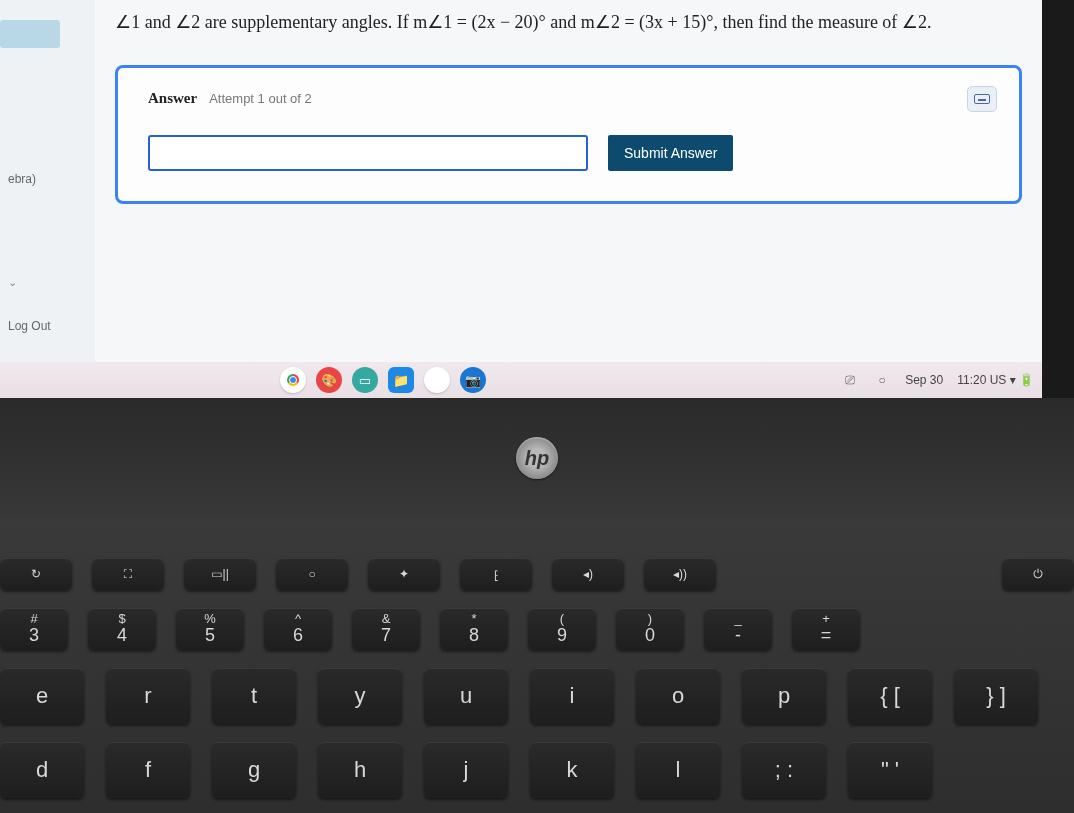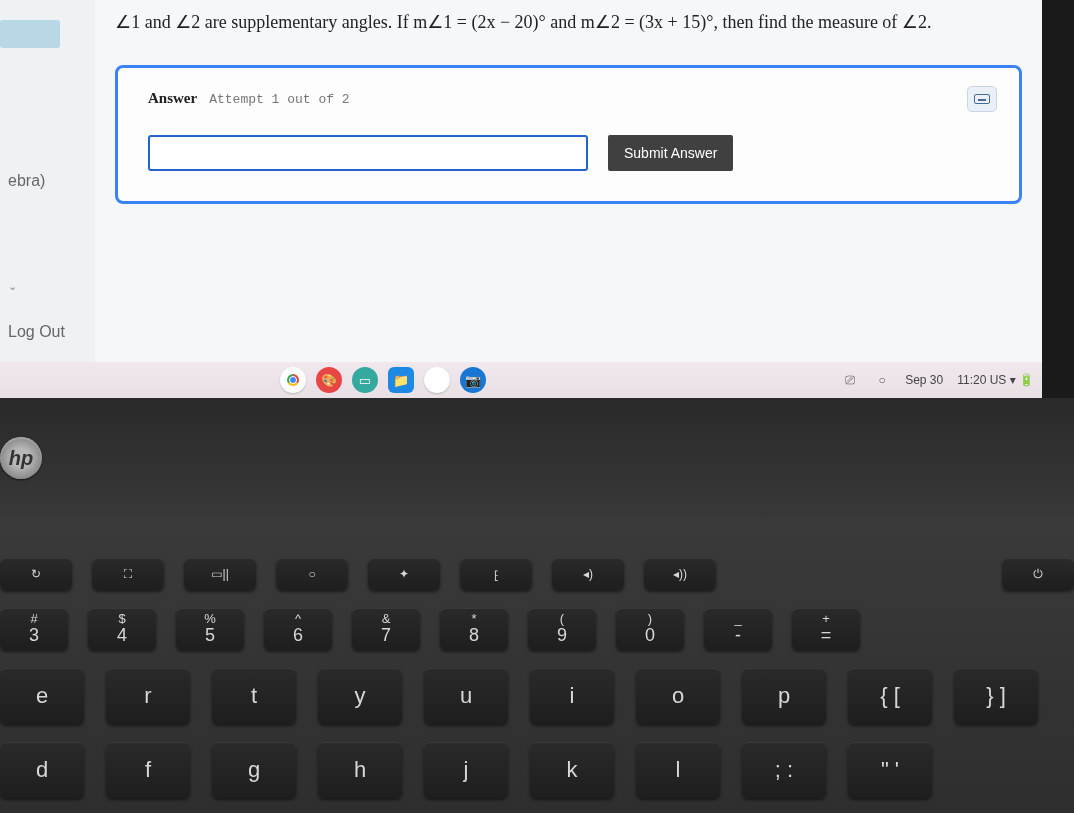--- a/index.html
+++ b/index.html
@@ -36,21 +36,21 @@
   .sidebar-tab {
     background: #b8d8e8;
     height: 28px;
     width: 60px;
     margin-bottom: 8px;
     border-radius: 3px;
   }
   .sidebar-item {
     padding: 6px 8px;
     color: #666;
-    font-size: 16px;
+    font-size: 12px;
   }
   .sidebar-chevron { font-size: 11px; color: #888; padding: 4px 8px; }
   .main {
     flex: 1;
     background: #f5f7f9;
     padding: 0 20px 0 20px;
     display: flex;
     flex-direction: column;
   }
   .question-text {
@@ -68,21 +68,21 @@
     margin-top: 8px;
     position: relative;
   }
   .answer-header {
     display: flex;
     align-items: baseline;
     gap: 12px;
     margin-bottom: 28px;
   }
   .answer-label { font-weight: bold; font-size: 15px; color: #222; font-family: Georgia, serif; }
-  .attempt-label { font-size: 13px; color: #777; font-family: Liberation Mono, monospace; }
+  .attempt-label { font-size: 13px; color: #777; font-family: Liberation Sans, sans-serif; }
   .keyboard-btn {
     position: absolute;
     right: 22px;
     top: 18px;
     width: 30px;
     height: 26px;
     background: #eaf0f8;
     border: 1px solid #c8d4e6;
     border-radius: 5px;
     display: flex;
@@ -103,21 +103,21 @@
     width: 440px;
     height: 36px;
     border: 2px solid #2563cc;
     border-radius: 3px;
     padding: 4px 8px;
     font-size: 15px;
     outline: none;
     background: white;
   }
   .submit-btn {
-    background: #404040;
+    background: #0c4a6e;
     color: white;
     border: none;
     padding: 10px 16px;
     font-size: 14px;
     font-family: -apple-system, Arial, sans-serif;
     cursor: pointer;
     border-radius: 2px;
   }
   .footer {
     margin-top: auto;
@@ -171,21 +171,21 @@
   .tray-icon { width:18px; height:18px; display:flex; align-items:center; justify-content:center; color:#555; }
   .bezel {
     position: absolute;
     top: 398px;
     left: 0;
     width: 1074px;
     height: 120px;
     background: linear-gradient(#2a2a2a, #383838);
     display: flex;
     align-items: center;
-    justify-content: flex-start;
+    justify-content: center;
   }
   .hp-logo {
     width: 42px; height: 42px; border-radius: 50%;
     background: radial-gradient(circle,#b8b8b8 30%,#8a8a8a 70%);
     display:flex; align-items:center; justify-content:center;
     font-style: italic; font-family: Arial; font-weight: bold; font-size: 20px; color: #333;
     box-shadow: inset 0 1px 2px rgba(255,255,255,0.4), 0 1px 2px rgba(0,0,0,0.6);
   }
   .keyboard {
     position: absolute;

